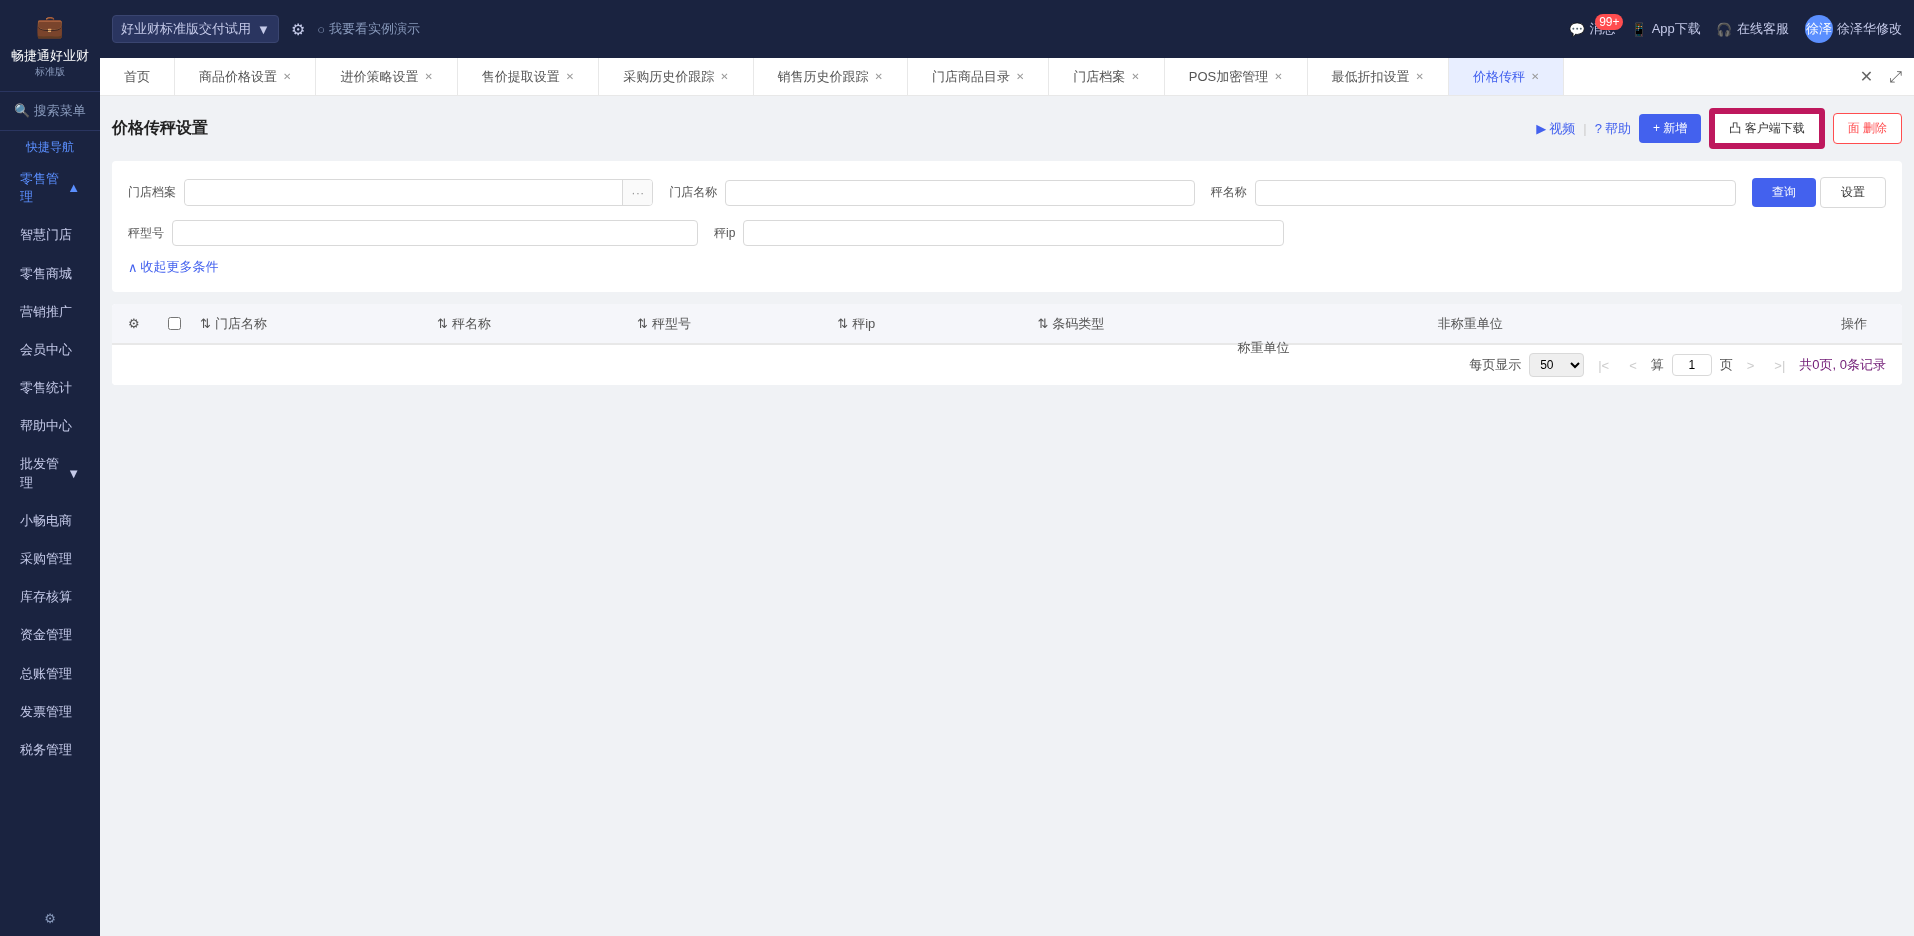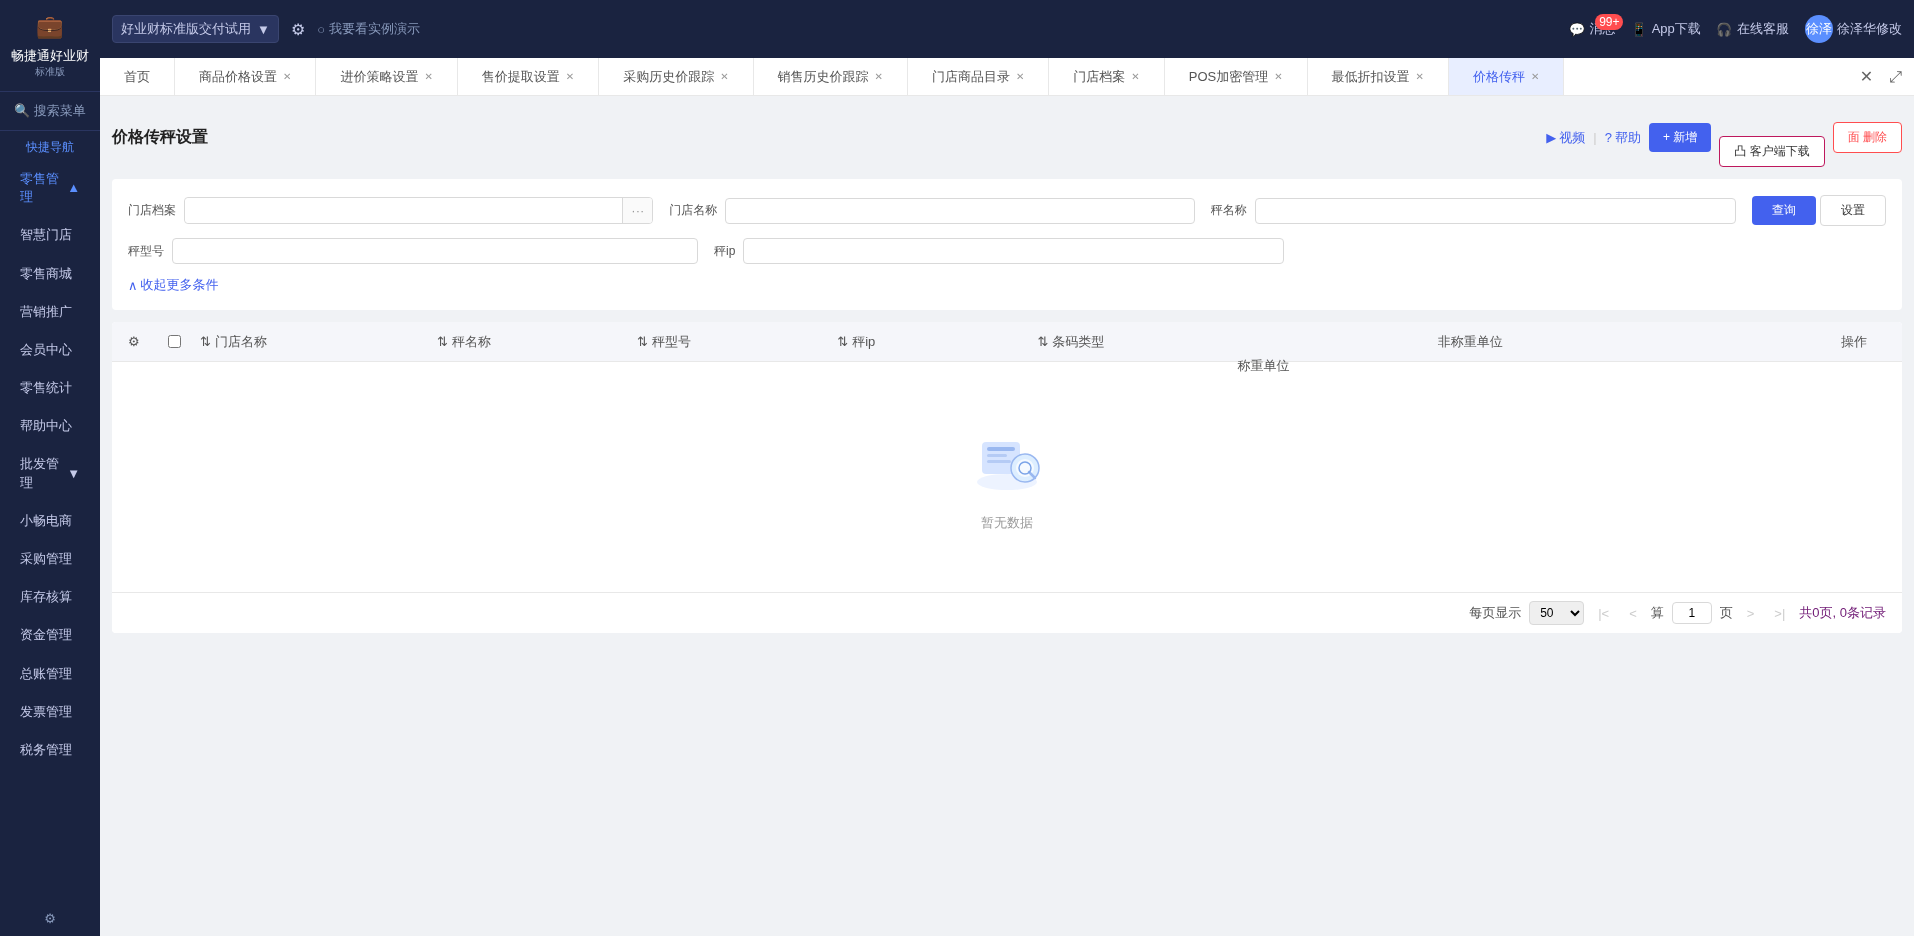--- a/index.html
+++ b/index.html
@@ -227,21 +227,21 @@
       border: none;
       border-radius: 4px;
       padding: 6px 14px;
       cursor: pointer;
       font-size: 12px;
       display: inline-flex;
       align-items: center;
       gap: 4px;
     }
     .btn-primary { background: #4361ee; color: white; }
-    .btn-default { background: white; color: #333; border: 1px solid #be185d; margin-top: 28px; }
+    .btn-default { background: white; color: #333; border: 6px solid #be185d; }
     .btn-danger { background: white; color: #ff4d4f; border: 1px solid #ff4d4f; }
     .btn-query { background: #4361ee; color: white; padding: 6px 20px; }
     .btn-set { background: white; color: #333; border: 1px solid #d9d9d9; padding: 6px 20px; }
 
     
     .filter-panel {
       background: white;
       border-radius: 4px;
       padding: 16px;
       margin-bottom: 12px;
@@ -645,34 +645,20 @@
           <span>称重单位</span>
         </div>
         <div class="th th-non-weight">
           <span>非称重单位</span>
         </div>
         <div class="th th-op">
           <span>操作</span>
         </div>
       </div>
 
-      <div class="empty-state">
-        <svg class="empty-icon" viewBox="0 0 80 80" fill="none" xmlns="http://www.w3.org/2000/svg">
-          <ellipse cx="40" cy="60" rx="30" ry="8" fill="#dce8ff" opacity="0.5"></ellipse>
-          <rect x="15" y="20" width="38" height="32" rx="4" fill="#c5d8ff" opacity="0.7"></rect>
-          <rect x="20" y="25" width="28" height="4" rx="2" fill="#9ab8f0"></rect>
-          <rect x="20" y="32" width="20" height="3" rx="1.5" fill="#b5cbf5"></rect>
-          <rect x="20" y="38" width="24" height="3" rx="1.5" fill="#b5cbf5"></rect>
-          <circle cx="58" cy="46" r="14" fill="#ddeeff" stroke="#9ab8f0" stroke-width="1.5"></circle>
-          <circle cx="58" cy="46" r="9" fill="white" opacity="0.7"></circle>
-          <path d="M62 50 L68 56" stroke="#9ab8f0" stroke-width="2.5" stroke-linecap="round"></path>
-          <circle cx="58" cy="46" r="6" fill="none" stroke="#7ba4e8" stroke-width="1.5"></circle>
-        </svg>
-        <span class="empty-text">暂无数据</span>
-      </div>
 
       <div class="pagination">
         <span class="pagination-label">每页显示</span>
         <select class="page-size-select">
           <option>10</option>
           <option>20</option>
           <option selected="">50</option>
           <option>100</option>
         </select>
         <span class="page-btn disabled">|&lt;</span>

